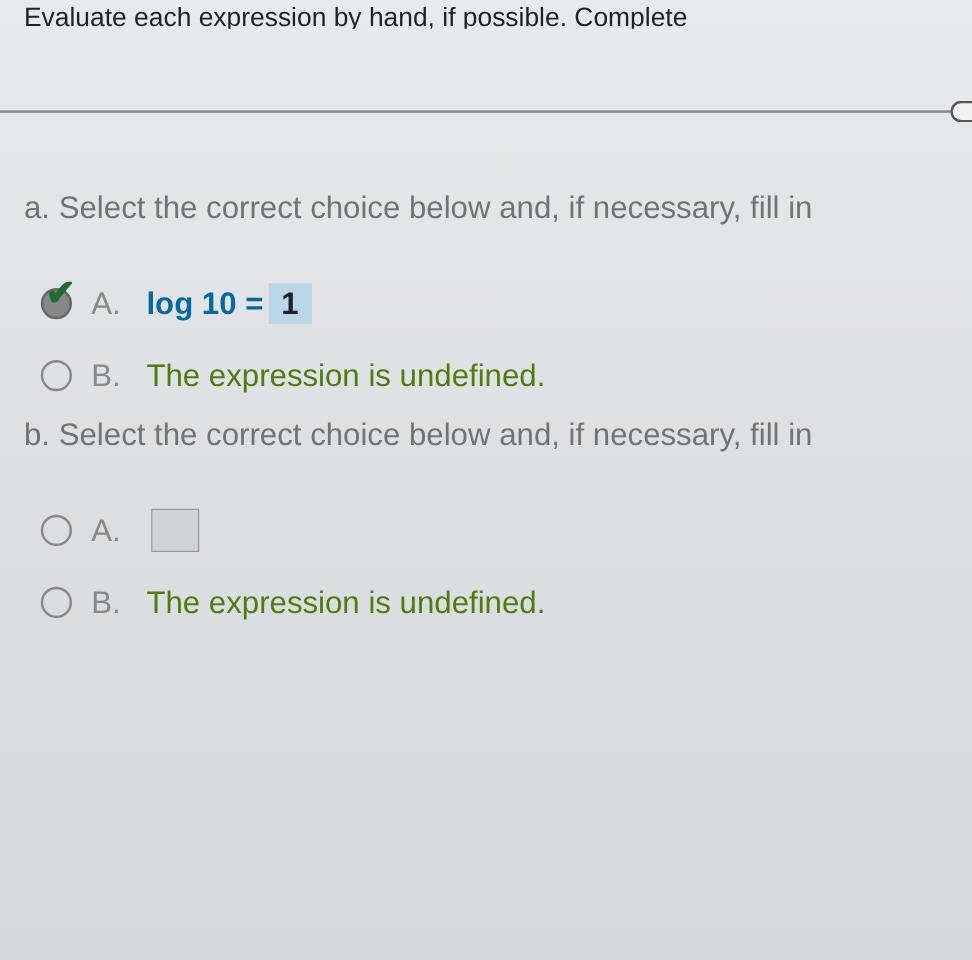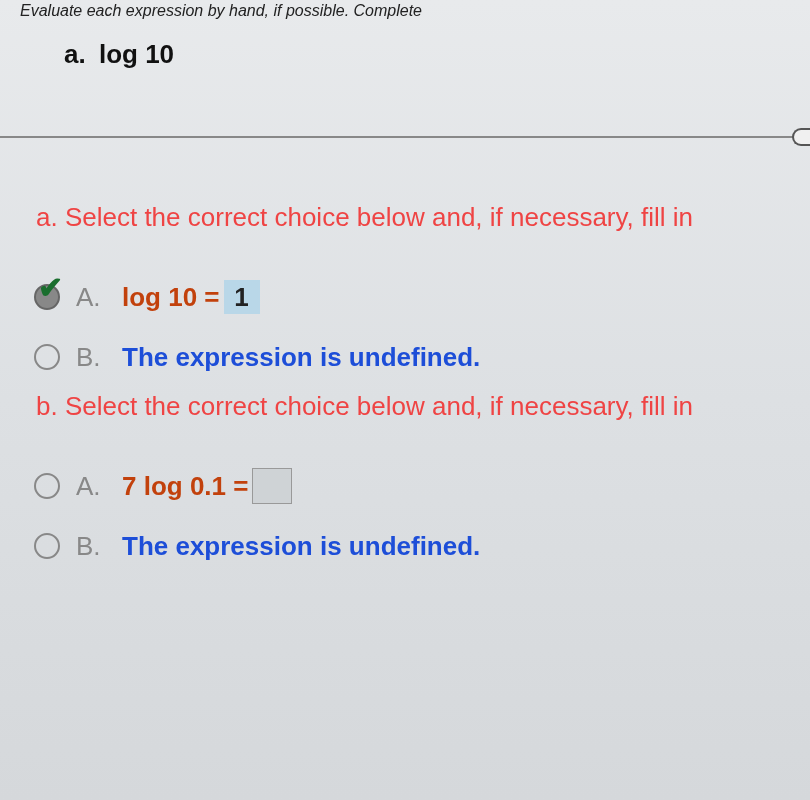--- a/index.html
+++ b/index.html
@@ -11,26 +11,25 @@
       font-family: Arial, Helvetica, sans-serif;
       background: linear-gradient(180deg, #e8eaec 0%, #dde0e3 50%, #d5d8db 100%);
       width: 810px;
       height: 800px;
       overflow: hidden;
       color: #222;
       position: relative;
     }
     .top-instruction {
       padding: 0 20px 12px 20px;
-      font-size: 16px;
+      font-size: 22px;
       color: #222;
       line-height: 1.4;
       height: 24px;
       overflow: hidden;
-      font-style: italic;
     }
     .problem-list {
       padding: 8px 20px 30px 64px;
       font-size: 26px;
       font-weight: 600;
       color: #111;
       line-height: 1.7;
     }
     .problem-list .label {
       margin-right: 6px;
@@ -53,23 +52,23 @@
       right: -4px;
       top: 2px;
       width: 22px;
       height: 18px;
       border: 2px solid #555;
       border-right: none;
       border-radius: 10px 0 0 10px;
       background: #f0f0f0;
     }
     .section-prompt {
-      padding: 0 8px 30px 36px;
+      padding: 0 8px 30px 20px;
       font-size: 26px;
-      color: #ef4444;
+      color: #737373;
       line-height: 1.5;
     }
     .choice-row {
       display: flex;
       align-items: center;
       padding: 10px 20px 10px 30px;
       font-size: 26px;
       color: #555;
       min-height: 60px;
     }
@@ -105,26 +104,26 @@
       font-size: 30px;
       color: #1a6e2e;
       font-weight: bold;
     }
     .choice-letter {
       color: #888;
       margin-right: 14px;
       min-width: 32px;
     }
     .choice-text {
-      color: #1d4ed8;
-      font-weight: 700;
+      color: #4d7c0f;
+      font-weight: 400;
     }
     .choice-text.bold {
       font-weight: 600;
-      color: #c2410c;
+      color: #0369a1;
     }
     .answer-box {
       display: inline-flex;
       min-width: 36px;
       height: 34px;
       align-items: center;
       justify-content: center;
       background: #b9d7e8;
       padding: 0 6px;
       vertical-align: middle;
@@ -140,24 +139,20 @@
     }
     .block-b {
     }
   </style>
 </head>
 <body>
 
 <div class="top-instruction">Evaluate each expression by hand, if possible. Complete</div>
 
 <div class="problem-list">
-  <div>
-    <span class="label">a.</span>
-    <span>log 10</span>
-  </div>
 </div>
 
 <div class="divider-wrap">
   <div class="divider"></div>
   <div class="slider-knob"></div>
 </div>
 
 <div class="section-prompt">a. Select the correct choice below and, if necessary, fill in</div>
 
 <div class="choice-row">
@@ -178,21 +173,20 @@
   <span class="choice-text">The expression is undefined.</span>
 </div>
 
 <div class="section-prompt block-b">b. Select the correct choice below and, if necessary, fill in</div>
 
 <div class="choice-row">
   <div class="radio-wrap">
     <div class="radio-circle"></div>
   </div>
   <span class="choice-letter">A.</span>
-  <span class="choice-text bold">7 log 0.1 =</span>
   <span class="answer-box empty"></span>
 </div>
 
 <div class="choice-row">
   <div class="radio-wrap">
     <div class="radio-circle"></div>
   </div>
   <span class="choice-letter">B.</span>
   <span class="choice-text">The expression is undefined.</span>
 </div>

